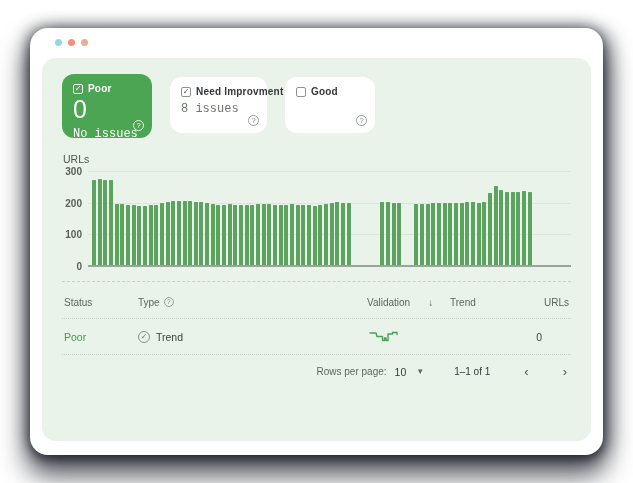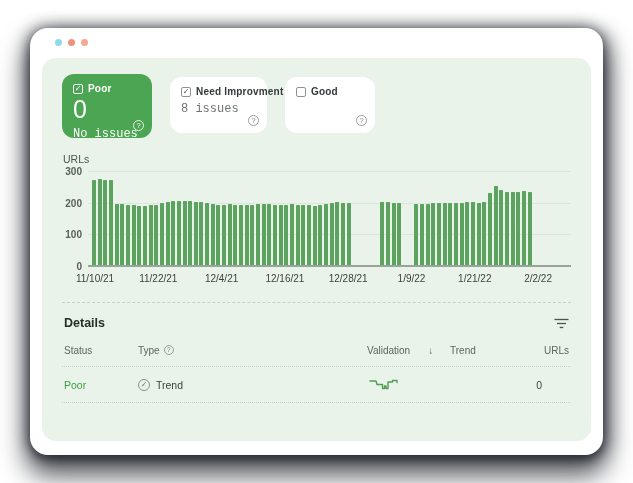--- a/index.html
+++ b/index.html
@@ -208,46 +208,24 @@
               <div class="bar" style="height: 79.1667px; background: rgb(92, 163, 95);"></div>
               <div class="bar" style="height: 75.05px; background: rgb(92, 163, 95);"></div>
               <div class="bar" style="height: 73.15px; background: rgb(92, 163, 95);"></div>
               <div class="bar" style="height: 73.4667px; background: rgb(92, 163, 95);"></div>
               <div class="bar" style="height: 72.8333px; background: rgb(92, 163, 95);"></div>
               <div class="bar" style="height: 73.7833px; background: rgb(92, 163, 95);"></div>
               <div class="bar" style="height: 73.15px; background: rgb(92, 163, 95);"></div>
             </div>
         </div>
       </div>
-      <div class="xlabels">
-          <span class="xlabel" style="left: -22px;">11/10/21</span>
-          <span class="xlabel" style="left: 41.3px;">11/22/21</span>
-          <span class="xlabel" style="left: 104.6px;">12/4/21</span>
-          <span class="xlabel" style="left: 167.9px;">12/16/21</span>
-          <span class="xlabel" style="left: 231.2px;">12/28/21</span>
-          <span class="xlabel" style="left: 294.5px;">1/9/22</span>
-          <span class="xlabel" style="left: 357.8px;">1/21/22</span>
-          <span class="xlabel" style="left: 421.1px;">2/2/22</span>
-        </div>
     </div>
 
     <div class="divider"></div>
 
-    <div class="details-head">
-      <span class="details-title">Details</span>
-      <span class="filter-icon">
-        <svg width="15" height="11" viewBox="0 0 15 11">
-            <g stroke="#4c524c" stroke-width="1.3">
-              <line x1="0.5" y1="1.5" x2="14.5" y2="1.5"></line>
-              <line x1="3" y1="5.5" x2="12" y2="5.5"></line>
-              <line x1="5.7" y1="9.5" x2="9.3" y2="9.5"></line>
-            </g>
-          </svg>
-      </span>
-    </div>
 
     <div class="thead">
       <span>Status</span>
       <span class="th-type">
         <span>Type</span>
         <span class="mini-help">?</span>
       </span>
       <span class="th-val">
         <span>Validation</span>
         <span>↓</span>
@@ -267,15 +245,23 @@
       <span class="trend-cell">
         <svg width="34" height="15" viewBox="0 0 30 15">
           <polyline fill="none" stroke="#4f9e55" stroke-width="1.4" stroke-linejoin="round" stroke-linecap="round" points="1,4 7,4 8,7.5 13.5,7.5 13.5,11.5 15.5,11.5 15.5,9 17,9 17,11.5 19,11.5 19,5 23.5,5 23.5,3.5 28,3.5 28,5.5"></polyline>
         </svg>
       </span>
       <span class="right">0</span>
     </div>
 
     <div class="dotted"></div>
 
+    <div class="pagination">
+      <span>Rows per page:</span>
+      <span class="pg-value">10</span>
+      <span class="pg-caret">▼</span>
+      <span class="pg-range">1–1 of 1</span>
+      <span class="pg-chev">‹</span>
+      <span class="pg-chev">›</span>
+    </div>
 
   </div>
 </div>
 
 </body></html>

